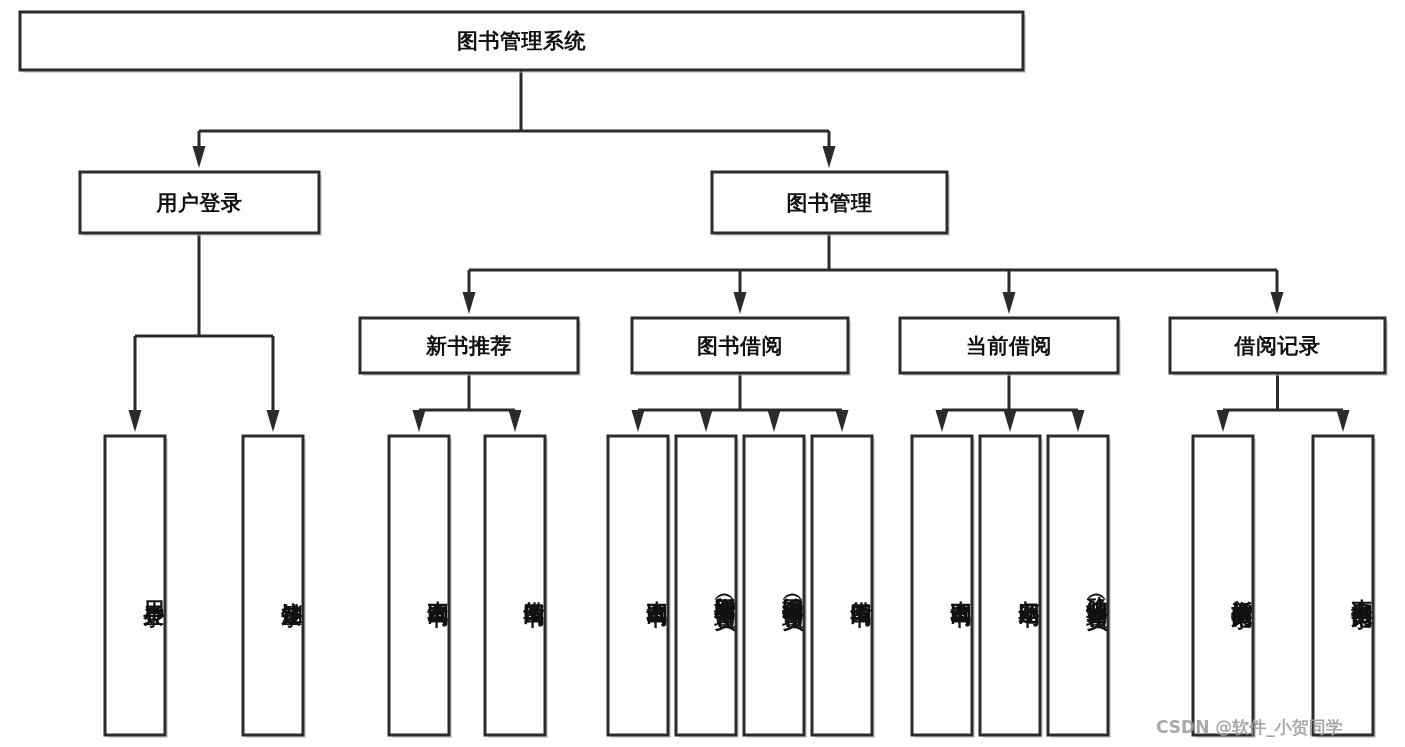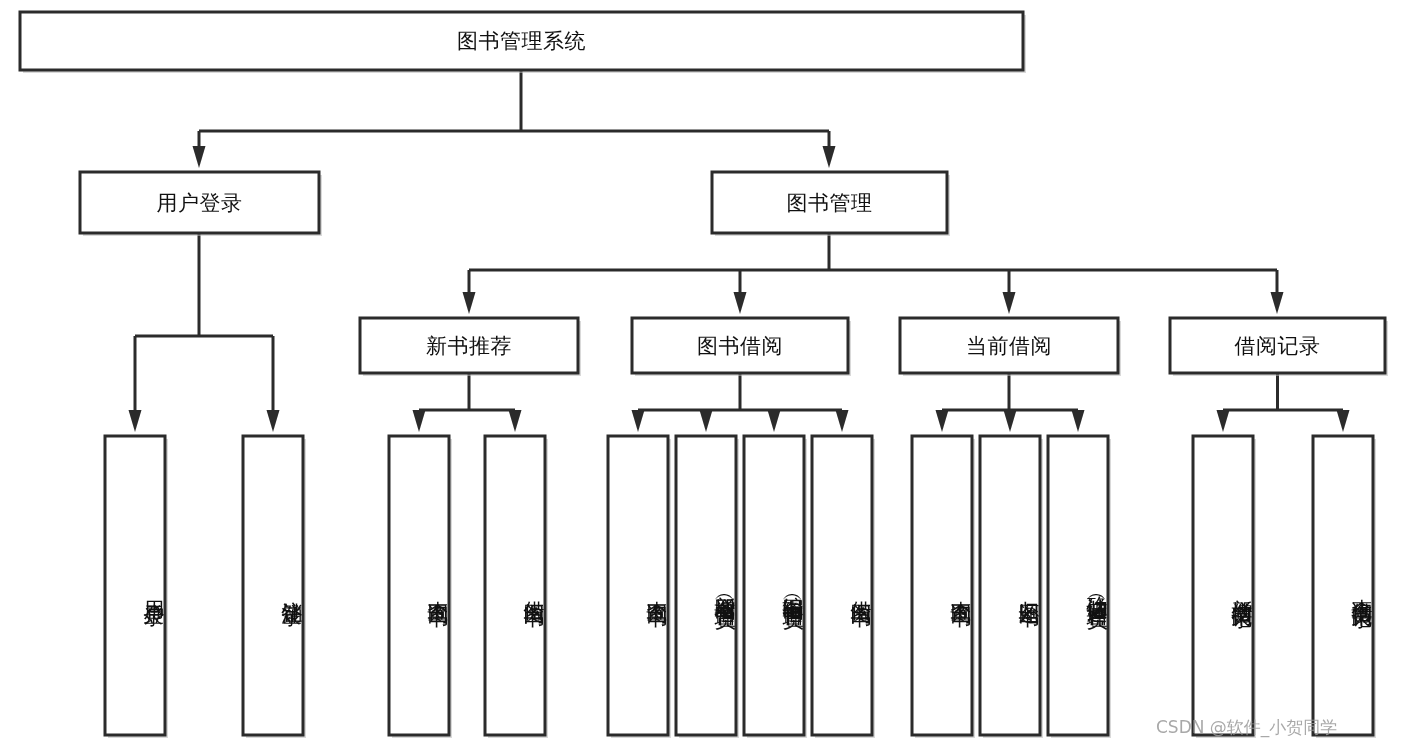--- a/index.html
+++ b/index.html
@@ -13,20 +13,21 @@
     height: 747px;
     overflow: hidden;
     font-family: "DejaVu Sans", "Liberation Sans", sans-serif;
     color: #1a1a1a;
   }
   #diagram-root {
     position: relative;
     width: 1405px;
     height: 747px;
     background: #ffffff;
+    font-weight: bold;
   }
   svg#diagram-svg {
     position: absolute;
     left: 0;
     top: 0;
     width: 1405px;
     height: 747px;
   }
   .node-box {
     fill: #ffffff;

